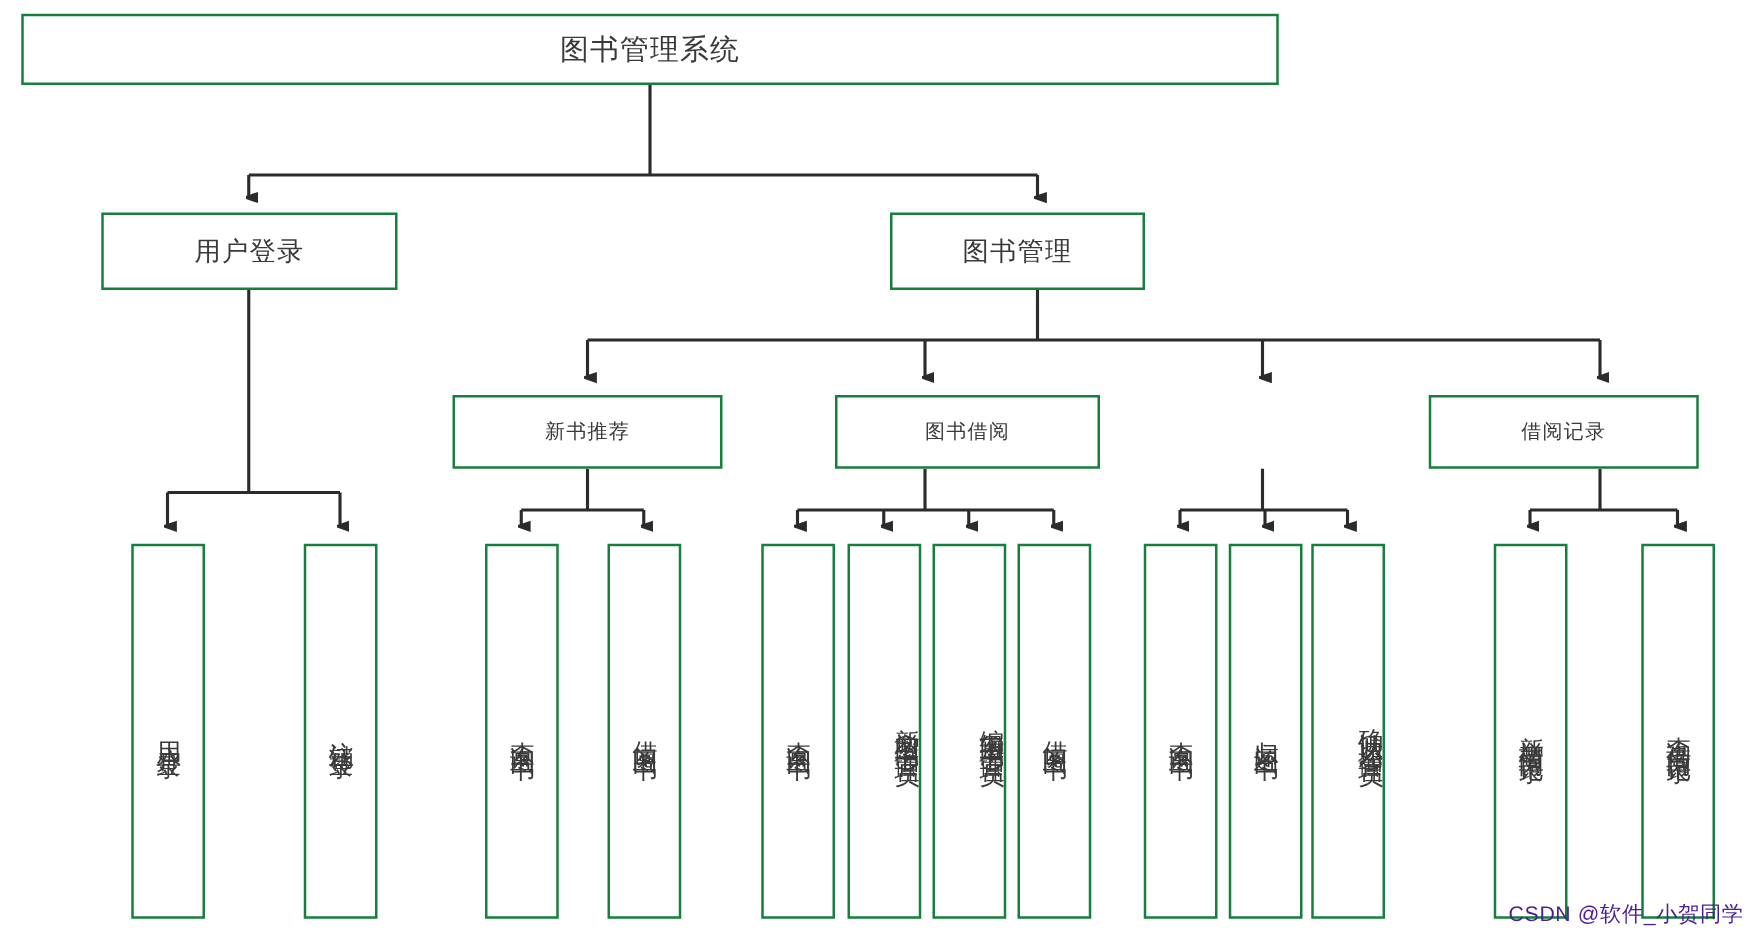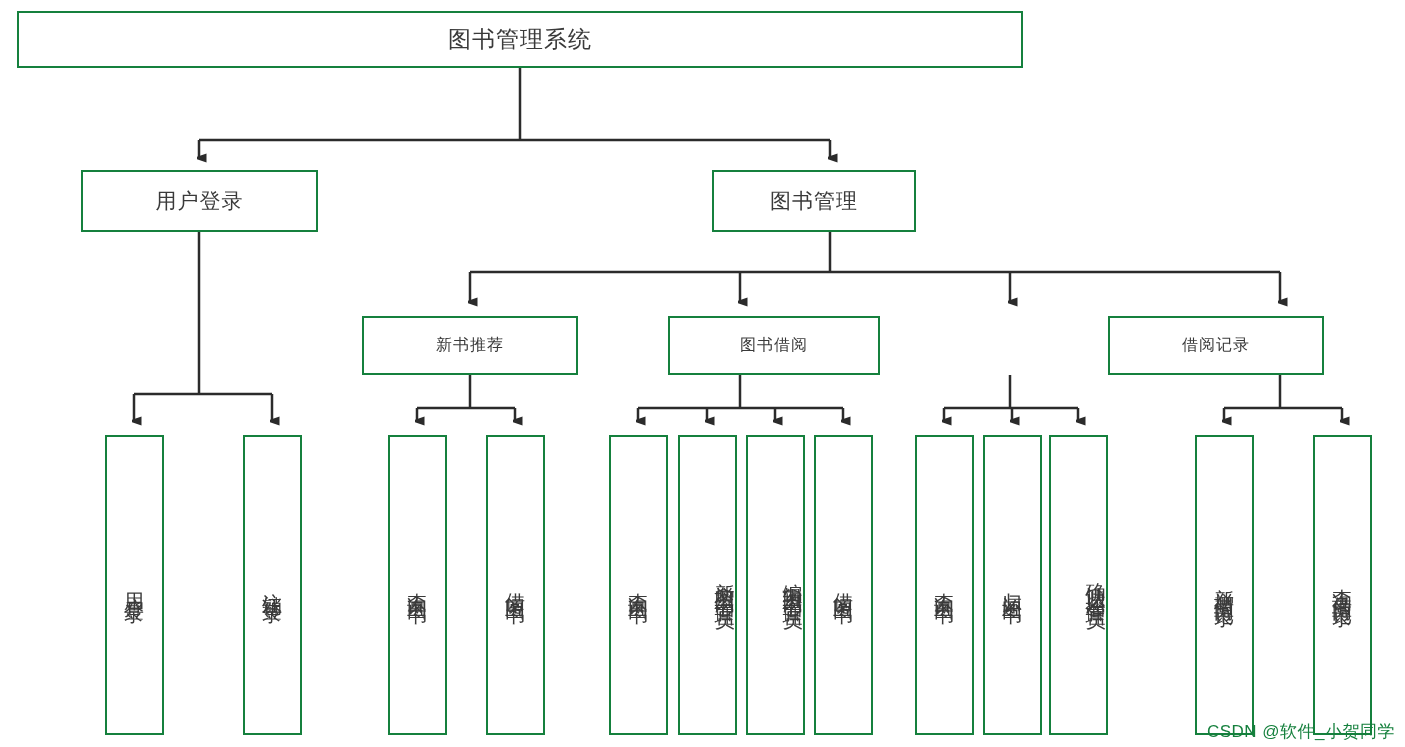--- a/index.html
+++ b/index.html
@@ -58,21 +58,21 @@
     top: 0;
     width: 1405px;
     height: 747px;
     pointer-events: none;
   }
   .watermark {
     position: absolute;
     right: 10px;
     bottom: 4px;
     font-size: 17px;
-    color: #15803d;
+    color: #4c1d95;
     white-space: nowrap;
     letter-spacing: 0.5px;
     text-align: right;
   }
 </style>
 </head>
 <body>
 
 <div id="canvas">
 
@@ -142,21 +142,21 @@
 
   <div class="node node-l2" style="left:81px; top:170px; width:237px; height:62px;">用户登录</div>
 
   <div class="node node-l2" style="left:712px; top:170px; width:204px; height:62px;">图书管理</div>
 
   <div class="node node-l3" style="left:362px; top:316px; width:216px; height:59px;">新书推荐</div>
 
   <div class="node node-l3" style="left:632px; top:316px; width:212px; height:59px;margin-left:36px;">图书借阅</div>
 
 
-  <div class="node node-l3" style="left:1108px; top:316px; width:216px; height:59px;">借阅记录</div>
+  <div class="node node-l3" style="left:1143px; top:316px; width:216px; height:59px;">借阅记录</div>
 
   <div class="node node-leaf align-center" style="left:105px; top:435px; width:59px; height:300px;">用户登录</div>
 
   <div class="node node-leaf align-center" style="left:243px; top:435px; width:59px; height:300px;">注销登录</div>
 
   <div class="node node-leaf align-center" style="left:388px; top:435px; width:59px; height:300px;">查询图书</div>
 
   <div class="node node-leaf align-center" style="left:486px; top:435px; width:59px; height:300px;">借阅图书</div>
 
   <div class="node node-leaf align-center" style="left:609px; top:435px; width:59px; height:300px;">查询图书</div>

